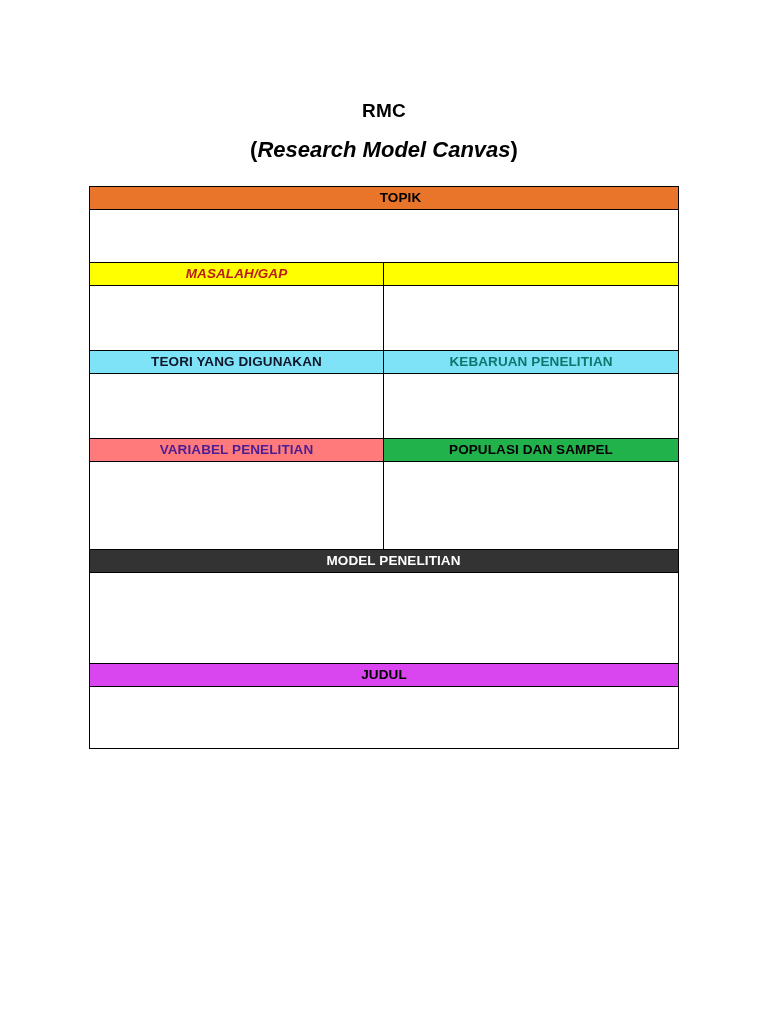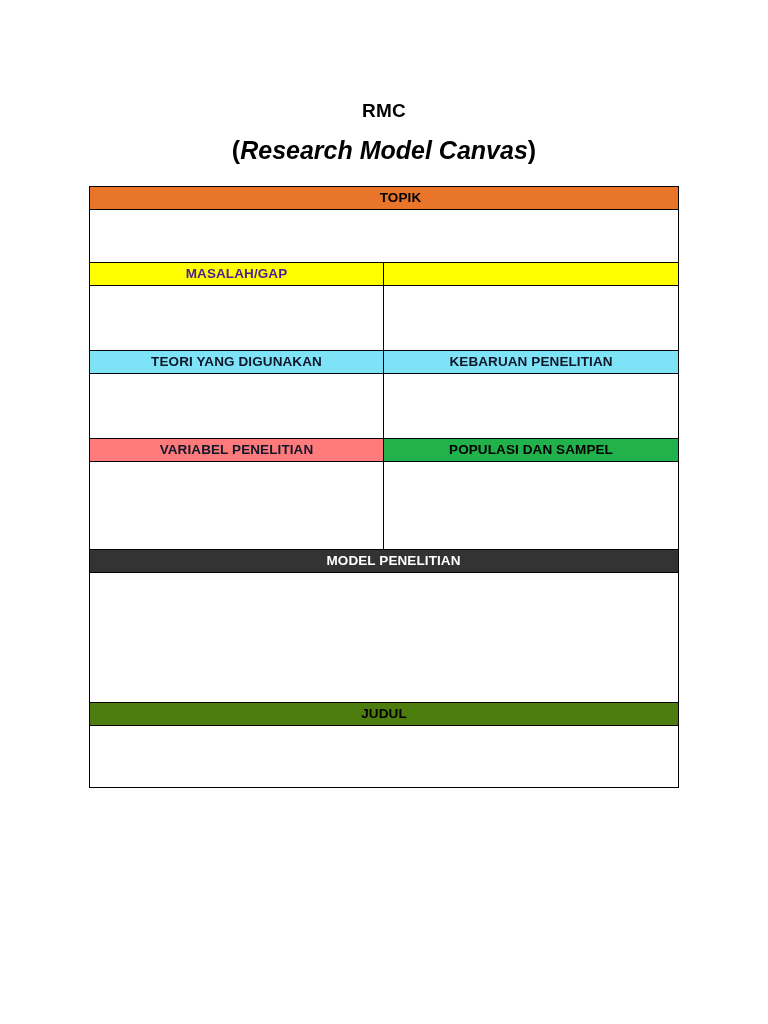--- a/index.html
+++ b/index.html
@@ -30,21 +30,21 @@
     width: 768px;
     text-align: center;
   }
   .title-main {
     font-size: 19px;
     font-weight: bold;
     letter-spacing: 0.2px;
     line-height: 22px;
   }
   .title-sub {
-    font-size: 25px;
+    font-size: 22px;
     font-weight: bold;
     margin-top: 17px;
     line-height: 22px;
   }
   .title-sub em {
     font-style: italic;
   }
 
   .canvas {
     position: absolute;
@@ -121,45 +121,45 @@
     <div class="title-main">RMC</div>
     <div class="title-sub"><span>(</span><em>Research Model Canvas</em><span>)</span></div>
   </div>
 
   <div class="canvas">
 
     <div class="band first" style="background:#E8752A;color:#000000;border-top:none;">TOPIK</div>
     <div class="body-row" style="height:52px;"></div>
 
     <div class="band-split" style="background:#FFFF00;">
-      <div class="band-half left" style="color:#4c1d95;">MASALAH/GAP</div>
+      <div class="band-half left" style="color:#b91c1c;font-style:italic;">MASALAH/GAP</div>
     </div>
     <div class="body-row split" style="height:64px;">
       <div class="cell cell-left"></div>
       <div class="cell cell-right"></div>
     </div>
 
     <div class="band-split" style="background:#7FE3F7;">
       <div class="band-half left" style="color:#0f172a;">TEORI YANG DIGUNAKAN</div>
-      <div class="band-half" style="color:#0f172a;">KEBARUAN PENELITIAN</div>
+      <div class="band-half" style="color:#0f766e;">KEBARUAN PENELITIAN</div>
     </div>
     <div class="body-row split" style="height:64px;">
       <div class="cell cell-left"></div>
       <div class="cell cell-right"></div>
     </div>
 
     <div class="band-split">
-      <div class="band-half left" style="background:#FF7B7B;color:#0f172a;">VARIABEL PENELITIAN</div>
+      <div class="band-half left" style="background:#FF7B7B;color:#4c1d95;">VARIABEL PENELITIAN</div>
       <div class="band-half" style="background:#22B24C;color:#000000;">POPULASI DAN SAMPEL</div>
     </div>
     <div class="body-row split" style="height:87px;">
       <div class="cell cell-left"></div>
       <div class="cell cell-right"></div>
     </div>
 
     <div class="band dark" style="background:#333333;color:#FFFFFF;">MODEL PENELITIAN</div>
     <div class="body-row" style="height:90px;"></div>
 
-    <div class="band" style="background:#4d7c0f;color:#000000;margin-top:39px;">JUDUL</div>
+    <div class="band" style="background:#d946ef;color:#000000;">JUDUL</div>
     <div class="body-row" style="height:61px;border-bottom:none;"></div>
 
   </div>
 </div>
 
 </body></html>

